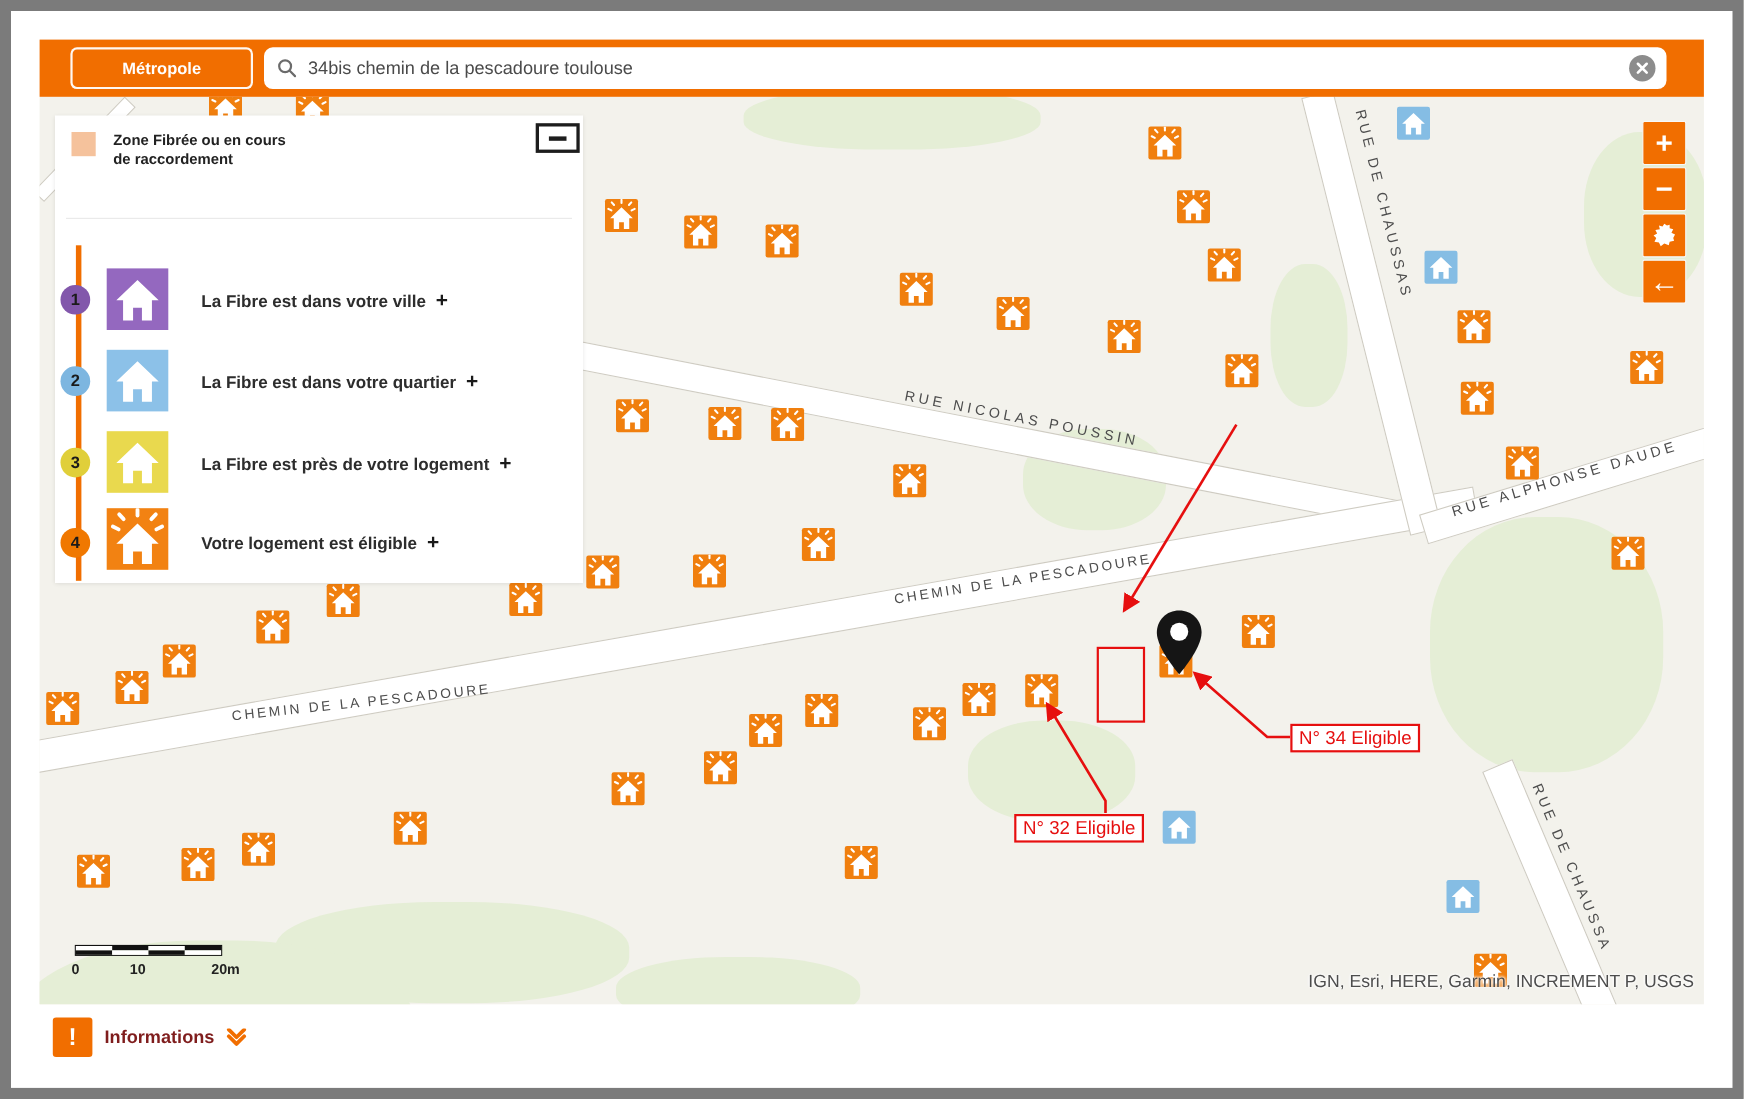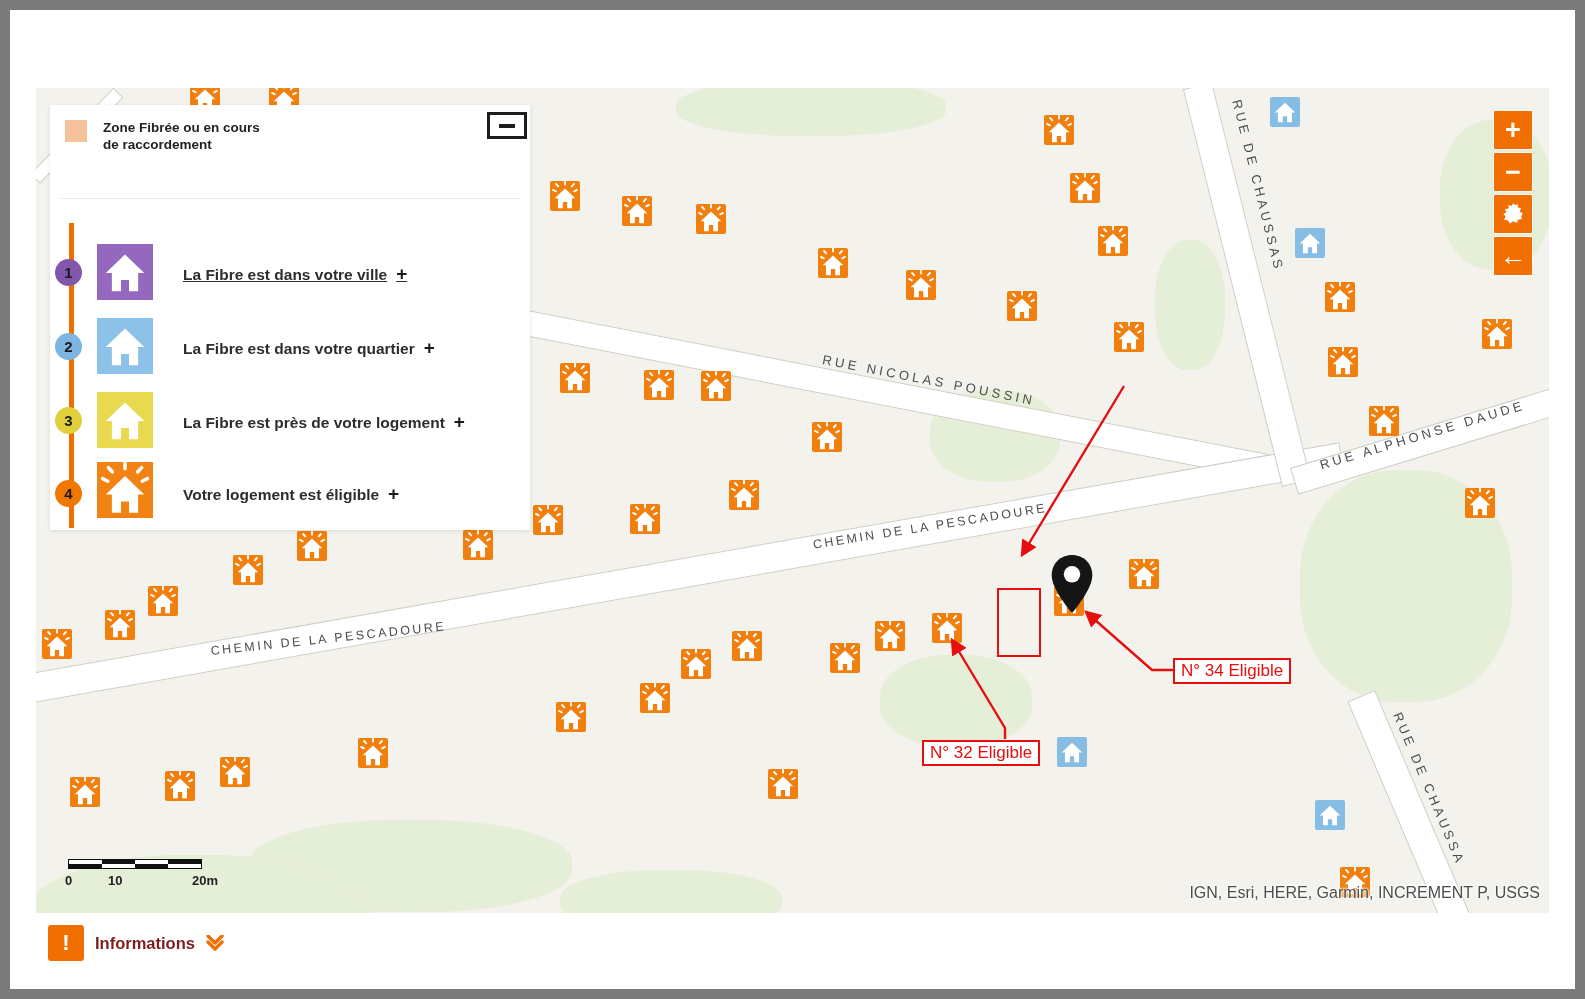--- a/index.html
+++ b/index.html
@@ -61,36 +61,51 @@
   .red-rect { position:absolute; left:961px; top:500px; width:44px; height:69px; border:2px solid #e60f0f; z-index:59; }
   .ann-note { left:1086px; top:274px; width:150px; height:44px; }
   .ann-n34 { left:1137px; top:570px; }
   .ann-n32 { left:886px; top:652px; }
 
   
   .scalebar { position:absolute; left:32px; top:771px; z-index:70; }
   .sb-bar { display:flex; flex-wrap:wrap; width:134px; border:1px solid #111; }
   .sb-cell { width:33px; height:4px; }
   .sb-labels { position:relative; width:160px; height:16px; font-size:13px; font-weight:600; color:#222; margin-top:4px;}
-  .sb-0 { position:absolute; left:-3px; } .sb-10 { position:absolute; left:40px; } .sb-20 { position:absolute; left:124px; }
+  .sb-0 { position:absolute; left:-3px; } .sb-10 { position:absolute; left:50px; } .sb-20 { position:absolute; left:124px; }
   .attribution { position:absolute; right:9px; top:796px; z-index:70; font-size:16px; color:#4d4d4d;
     text-shadow:0 0 3px #fff,0 0 3px #fff,0 0 3px #fff; }
 
   
   .footer-icon { position:absolute; left:38px; top:915px; width:36px; height:36px; background:#f16e00; border-radius:3px;
     color:#fff; font-weight:bold; font-size:22px; display:flex; align-items:center; justify-content:center; }
   .footer-link { position:absolute; left:85px; top:915px; height:36px; display:flex; align-items:center; gap:10px; cursor:pointer; }
   .footer-link .txt { color:#7f1d1d; font-weight:bold; font-size:16.5px; }
 </style>
 </head>
 <body>
 
 <div class="frame">
   <div class="page">
 
+    <div class="topbar">
+      <div class="region-btn">Métropole</div>
+      <div class="searchbox">
+        <svg class="mag" width="18" height="18" viewBox="0 0 18 18">
+          <circle cx="7.2" cy="7.2" r="5.4" fill="none" stroke="#6b6b6b" stroke-width="2"></circle>
+          <line x1="11.4" y1="11.4" x2="16.2" y2="16.2" stroke="#6b6b6b" stroke-width="2" stroke-linecap="round"></line>
+        </svg>
+        <input type="text" value="34bis chemin de la pescadoure toulouse" style="">
+        <button class="clear-btn">
+          <svg width="12" height="12" viewBox="0 0 12 12">
+            <path d="M2 2 L10 10 M10 2 L2 10" stroke="#fff" stroke-width="2.4" stroke-linecap="round"></path>
+          </svg>
+        </button>
+      </div>
+    </div>
 
     <div class="map">
 
       <div class="green" style="left:640px; top:-8px; width:270px; height:56px;"></div>
       <div class="green" style="left:1119px; top:152px; width:70px; height:130px;"></div>
       <div class="green" style="left:1404px; top:32px; width:112px; height:150px;"></div>
       <div class="green" style="left:894px; top:302px; width:130px; height:92px;"></div>
       <div class="green" style="left:1264px; top:382px; width:212px; height:232px;"></div>
       <div class="green" style="left:844px; top:567px; width:152px; height:92px;"></div>
       <div class="green" style="left:214px; top:732px; width:322px; height:92px;"></div>
@@ -142,21 +157,21 @@
         </button>
         <div class="legend-divider"></div>
         <div class="legend-line"></div>
 
         <div class="badge" style="top: 154px; background: rgb(130, 87, 171);">1</div>
         <div class="legend-icon" style="top: 139px; background: rgb(148, 104, 191);">
             <svg viewBox="0 0 32 32">
               <path fill="#fff" transform="translate(0,0)" d="M16 6 L27 16.5 L23.5 16.5 L23.5 27 L18.3 27 L18.3 20.5 L13.7 20.5 L13.7 27 L8.5 27 L8.5 16.5 L5 16.5 Z"></path>
             </svg>
           </div>
-        <div class="legend-label" style="top:158px;text-decoration:underline;"><span>La Fibre est dans votre ville</span><span class="legend-plus">+</span></div>
+        <div class="legend-label" style="top:158px;"><span>La Fibre est dans votre ville</span><span class="legend-plus">+</span></div>
 
         <div class="badge" style="top: 228px; background: rgb(125, 182, 224);">2</div>
         <div class="legend-icon" style="top: 213px; background: rgb(140, 193, 232);">
             <svg viewBox="0 0 32 32">
               <path fill="#fff" transform="translate(0,0)" d="M16 6 L27 16.5 L23.5 16.5 L23.5 27 L18.3 27 L18.3 20.5 L13.7 20.5 L13.7 27 L8.5 27 L8.5 16.5 L5 16.5 Z"></path>
             </svg>
           </div>
         <div class="legend-label" style="top:232px;"><span>La Fibre est dans votre quartier</span><span class="legend-plus">+</span></div>
 
         <div class="badge" style="top: 302px; background: rgb(224, 207, 58);">3</div>

